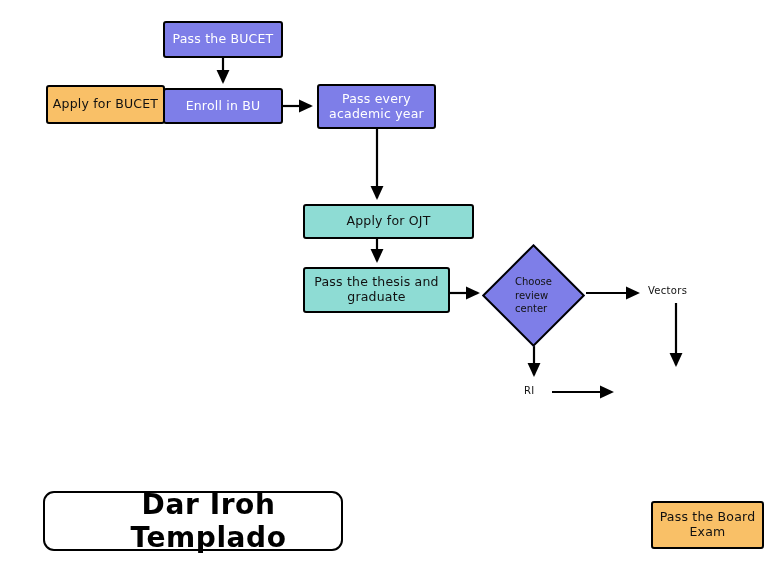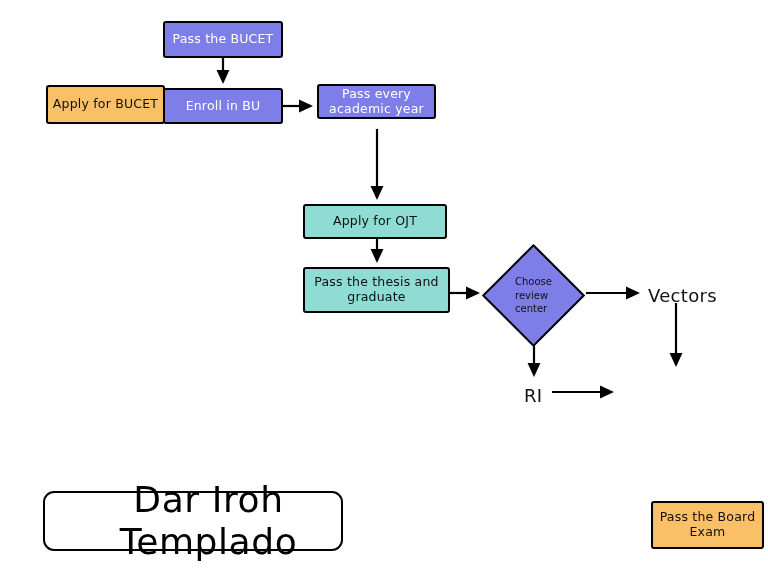--- a/index.html
+++ b/index.html
@@ -56,22 +56,22 @@
     background: #f9c067;
     color: #111111;
     font-size: 12.5px;
     letter-spacing: 0.2px;
     margin-left: 32px;
   }
   .node.plain {
     background: #ffffff;
     color: #000000;
     border-radius: 11px;
-    font-size: 36px;
-    font-weight: normal;
+    font-size: 28px;
+    font-weight: bold;
     letter-spacing: 0.6px;
     padding-left: 31px;
   }
   .diamond {
     position: absolute;
     z-index: 2;
   }
   .diamond .shape {
     position: absolute;
     left: 0;
@@ -94,21 +94,21 @@
     justify-content: center;
     text-align: left;
     color: #111111;
     font-size: 10px;
     line-height: 1.35;
     white-space: pre-line;
   }
   .edge-label {
     position: absolute;
     color: #111111;
-    font-size: 18px;
+    font-size: 10px;
     letter-spacing: 0.3px;
     white-space: nowrap;
     z-index: 3;
   }
 </style>
 </head>
 <body>
 
 <div id="canvas">
 
@@ -145,26 +145,26 @@
   </div>
 
   <div class="node purple" style="left:163px; top:21px; width:120px; height:37px;">
     <span>Pass the BUCET</span>
   </div>
 
   <div class="node purple" style="left:163px; top:88px; width:120px; height:36px;">
     <span>Enroll in BU</span>
   </div>
 
-  <div class="node purple" style="left:317px; top:84px; width:119px; height:35px;">
+  <div class="node purple" style="left:317px; top:84px; width:119px; height:45px;">
     <span>Pass every
 academic year</span>
   </div>
 
-  <div class="node teal" style="left:303px; top:204px; width:144px; height:35px;">
+  <div class="node teal" style="left:303px; top:204px; width:171px; height:35px;">
     <span>Apply for OJT</span>
   </div>
 
   <div class="node teal" style="left:303px; top:267px; width:147px; height:46px;">
     <span>Pass the thesis and
 graduate</span>
   </div>
 
   <div class="diamond" style="left:497px; top:259px; width:73px; height:73px;">
     <div class="shape"></div>

